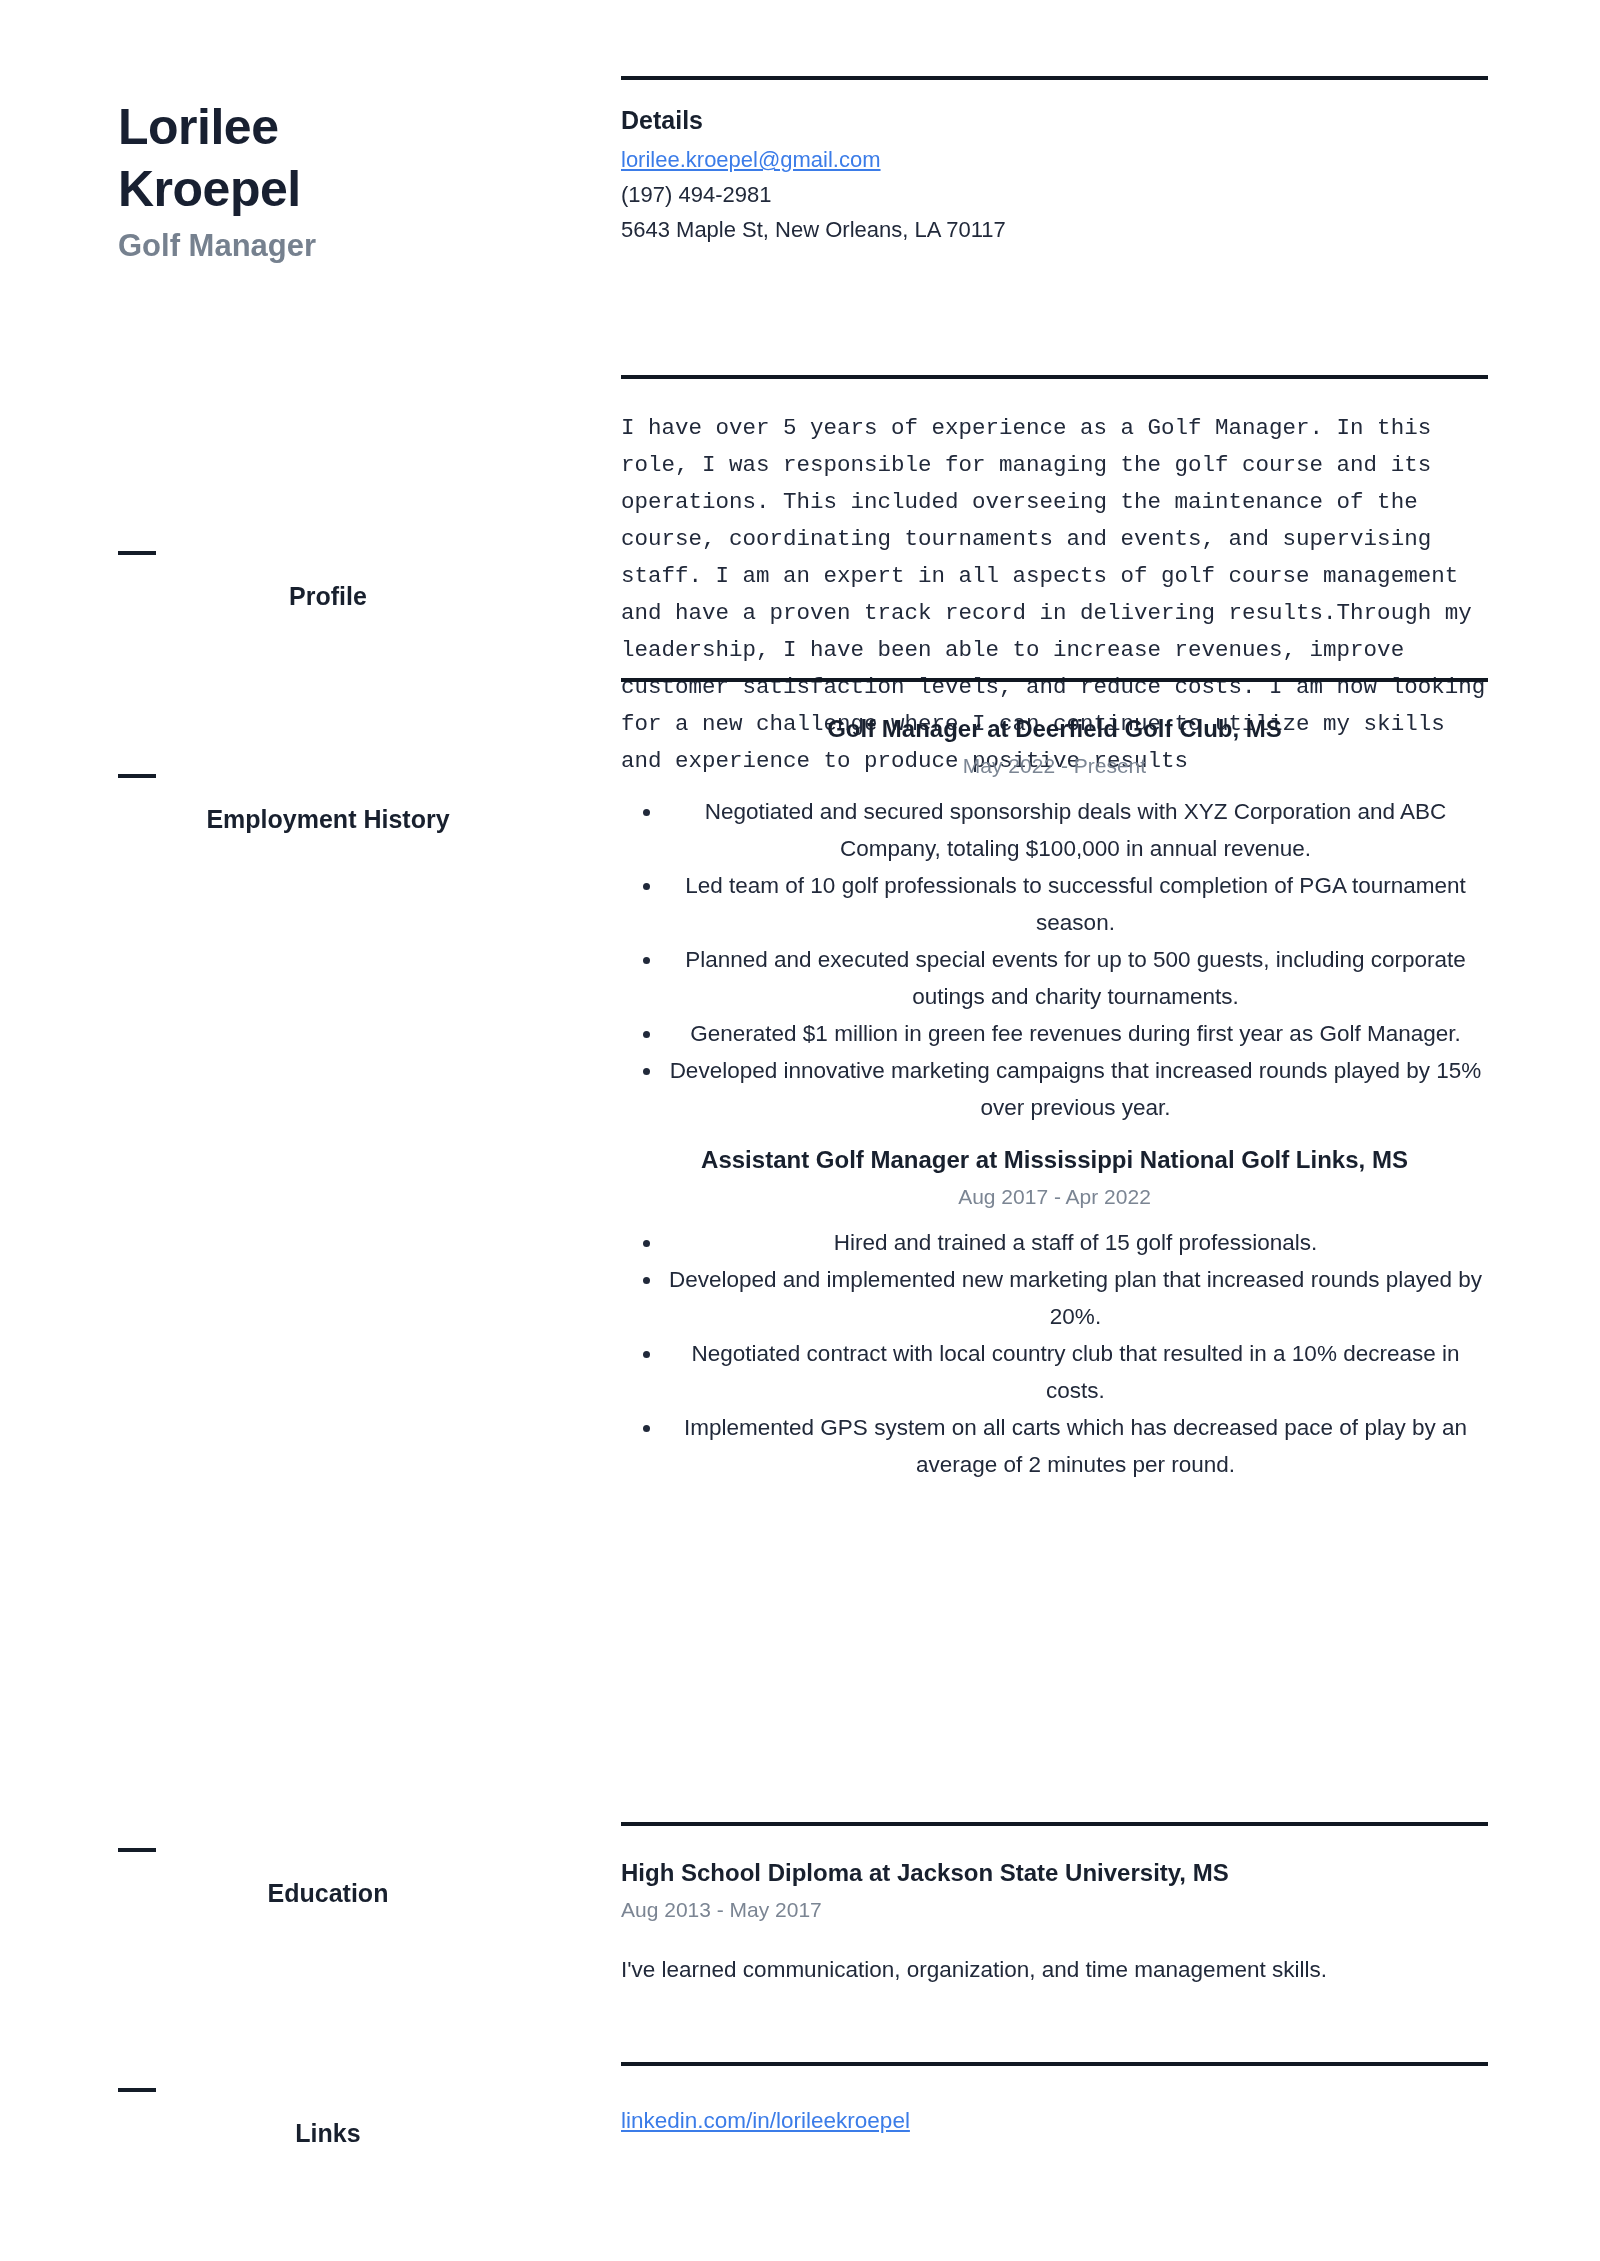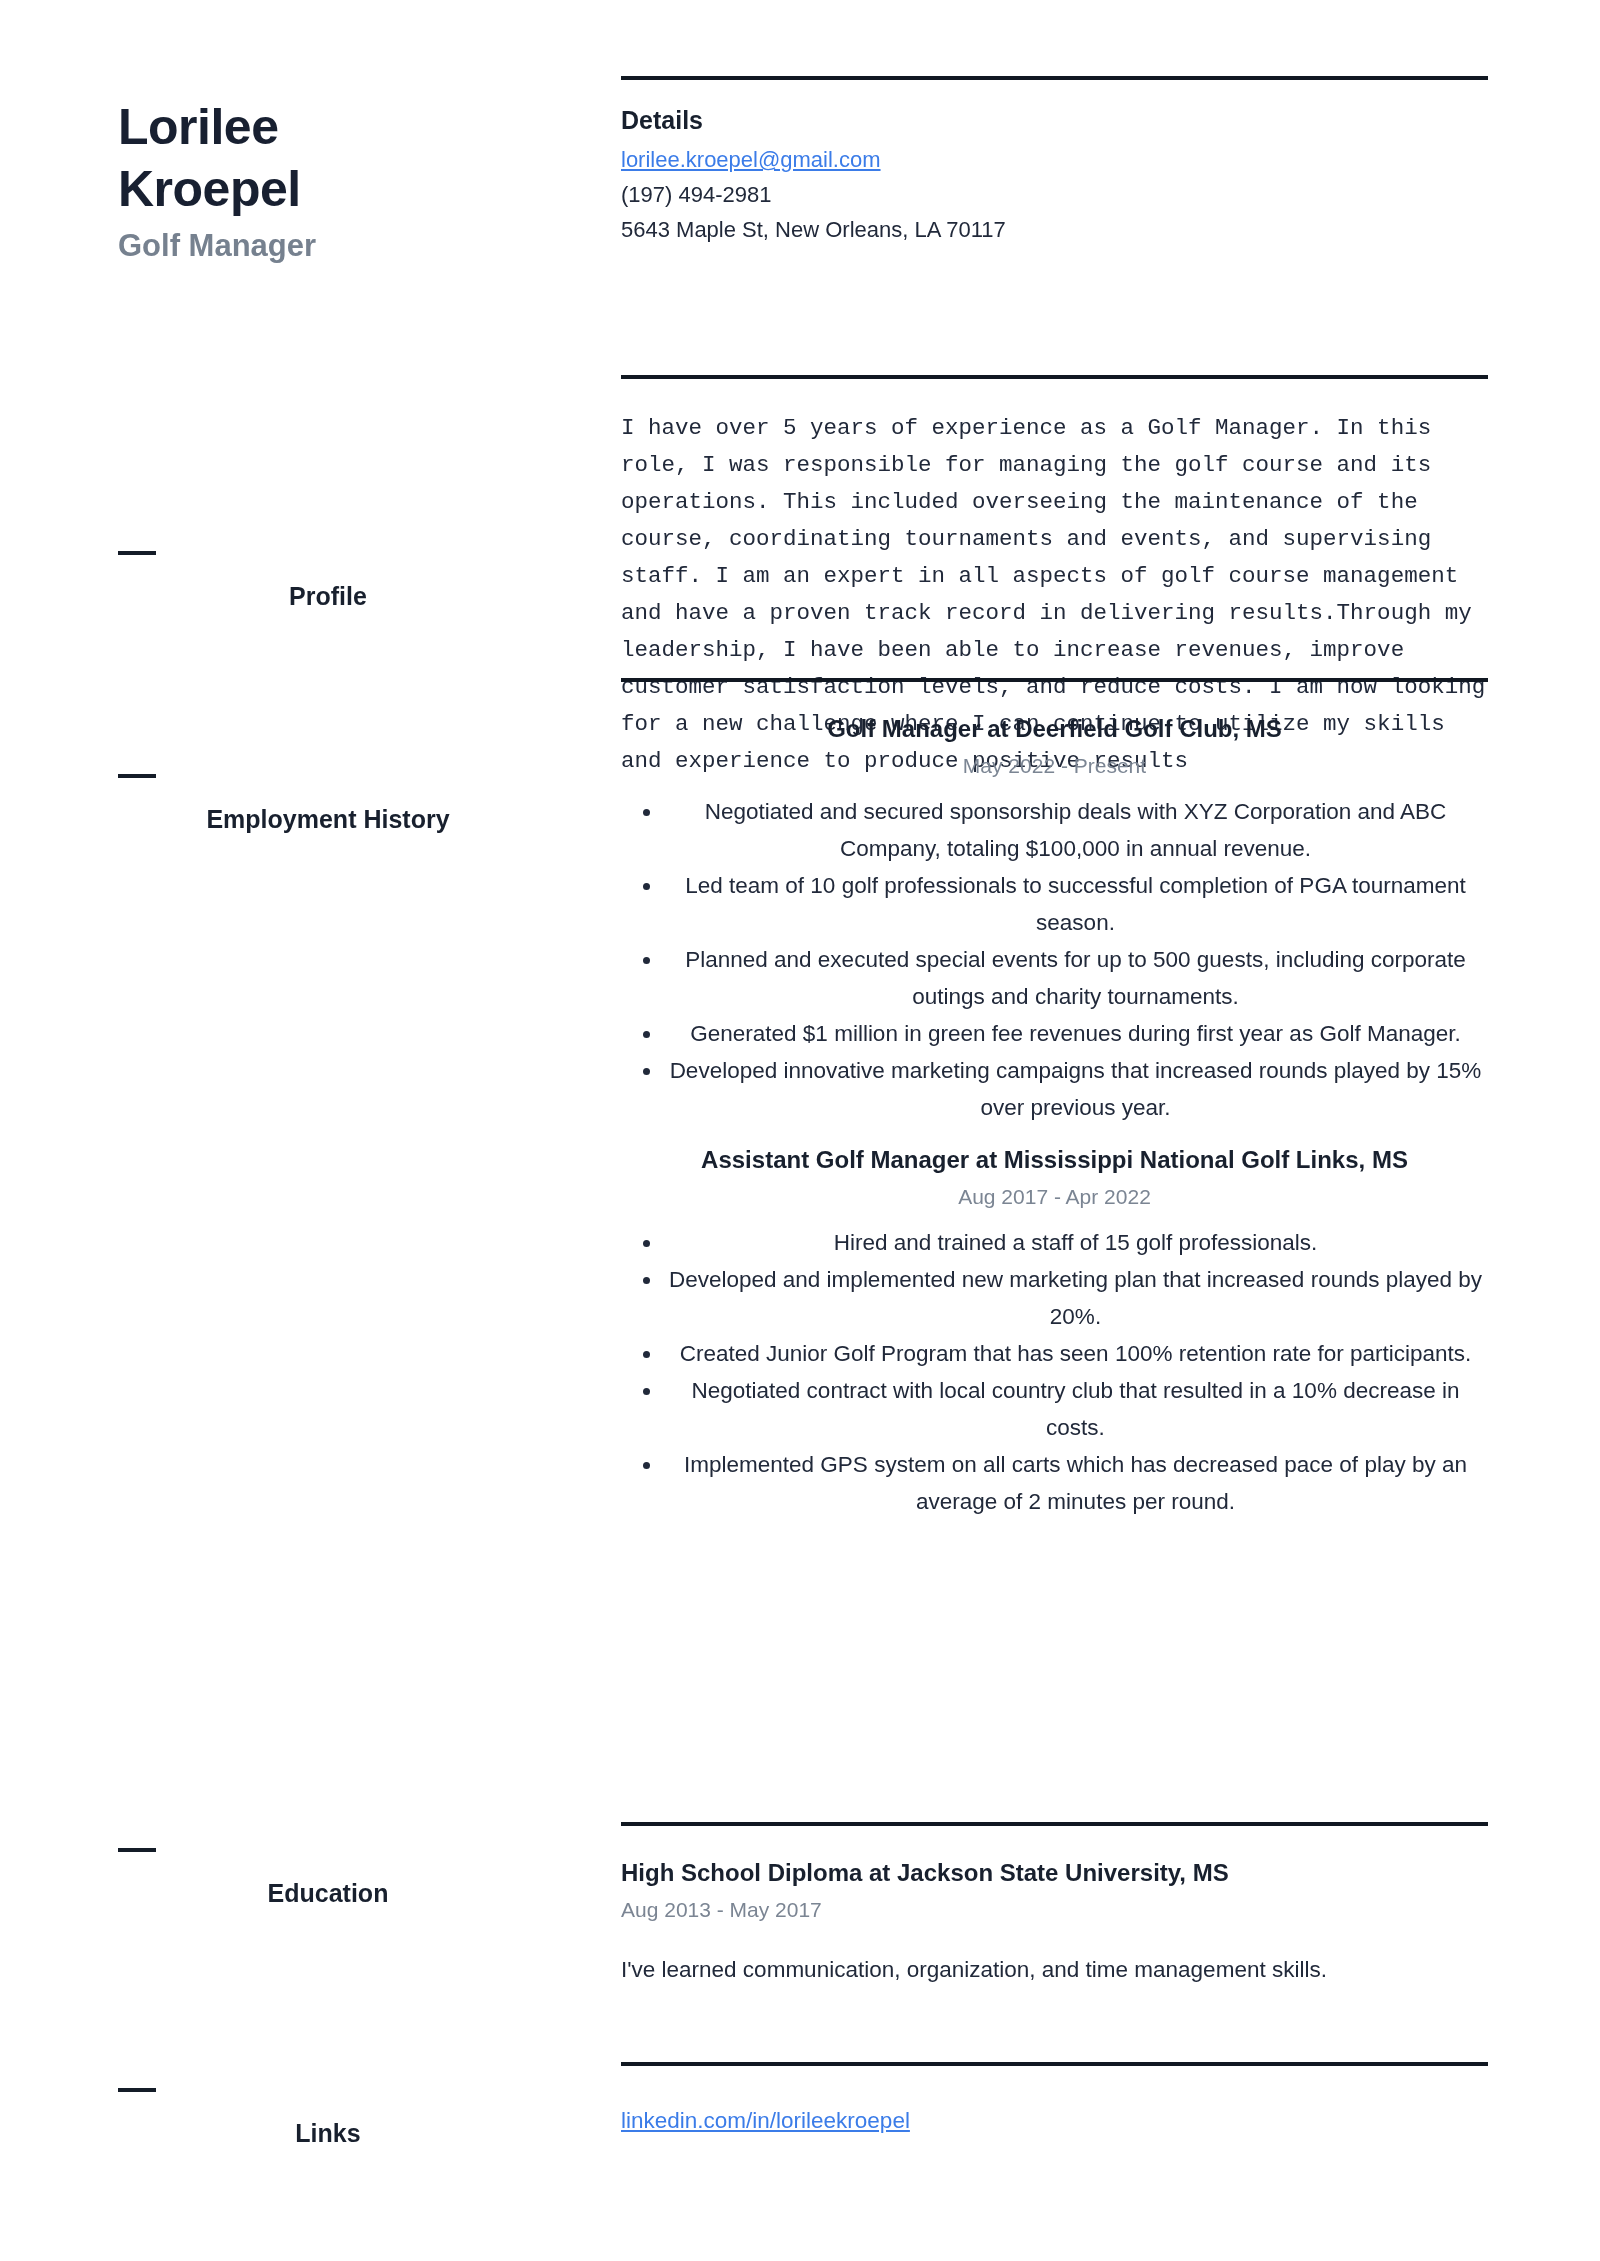--- a/index.html
+++ b/index.html
@@ -210,21 +210,20 @@
           <li>Developed innovative marketing campaigns that increased rounds played by 15% over previous year.</li>
         </ul>
       </div>
 
       <div class="entry">
         <h3 class="entry-title">Assistant Golf Manager at Mississippi National Golf Links, MS</h3>
         <p class="entry-date">Aug 2017 - Apr 2022</p>
         <ul class="bullets">
           <li>Hired and trained a staff of 15 golf professionals.</li>
           <li>Developed and implemented new marketing plan that increased rounds played by 20%.</li>
-          <li>Created Junior Golf Program that has seen 100% retention rate for participants.</li>
           <li>Negotiated contract with local country club that resulted in a 10% decrease in costs.</li>
           <li>Implemented GPS system on all carts which has decreased pace of play by an average of 2 minutes per round.</li>
         </ul>
       </div>
 
     </div>
   </div>
 
   <div class="section" style="top:1822px;">
     <div class="rule" style="top:0;"></div>

